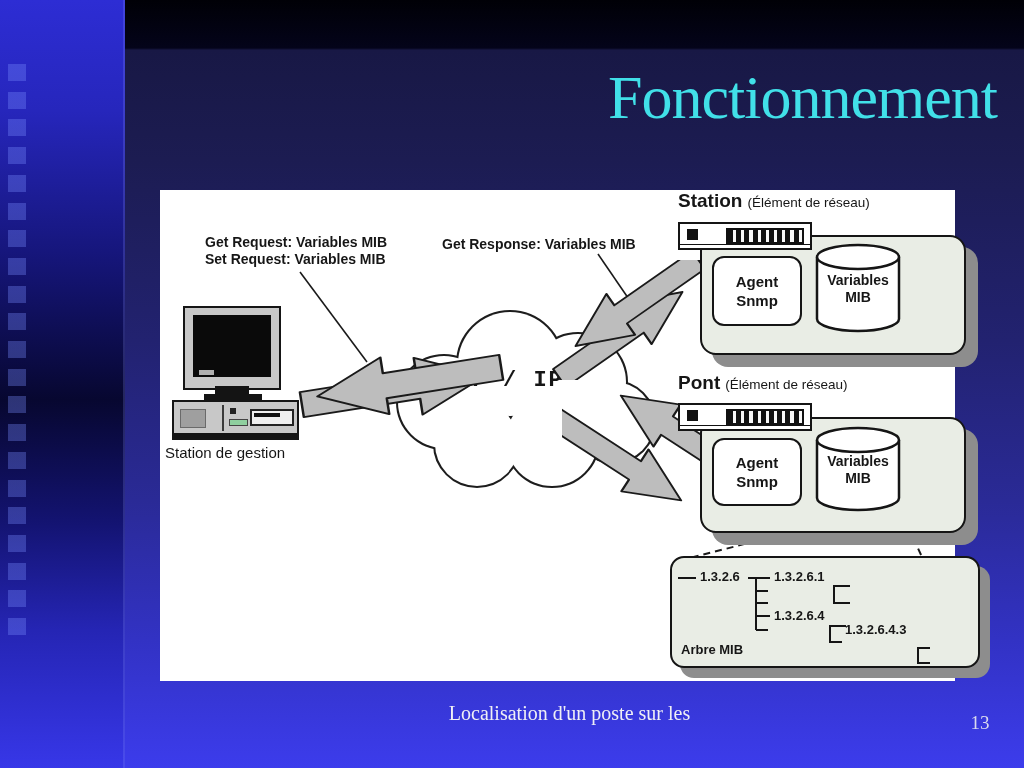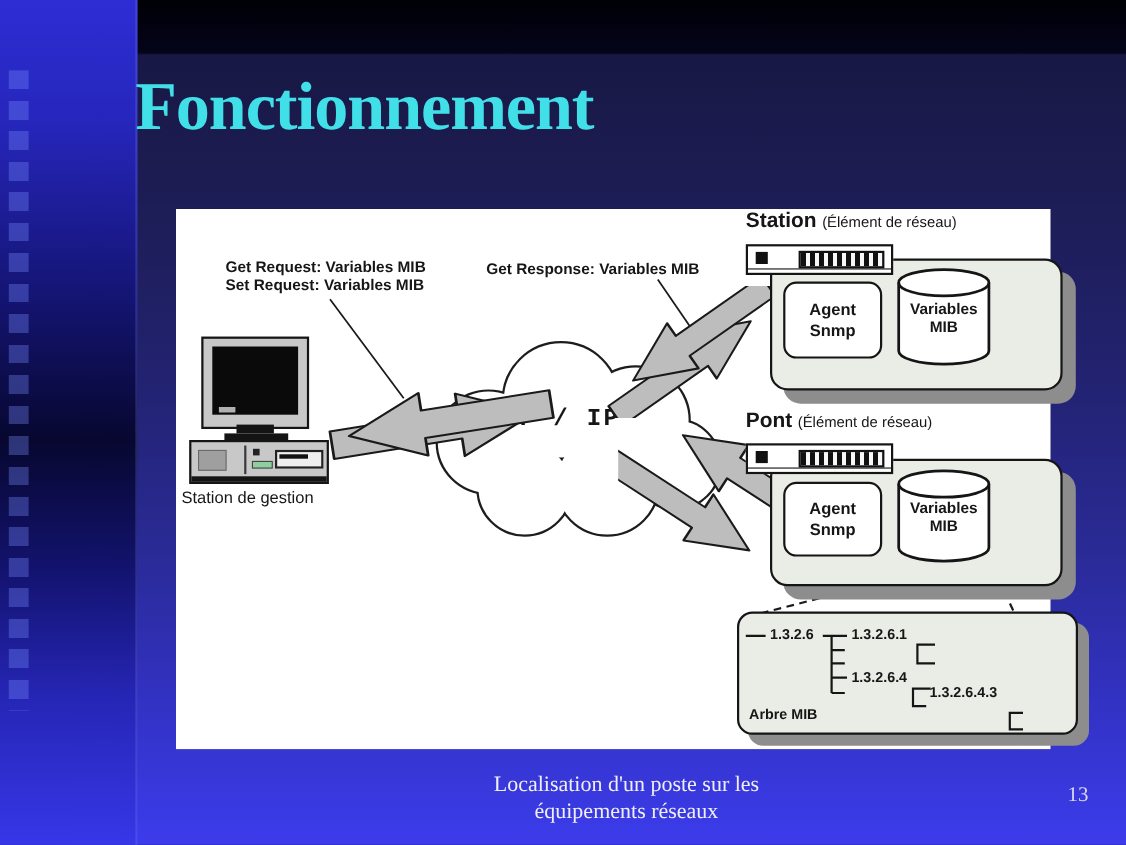--- a/index.html
+++ b/index.html
@@ -21,22 +21,22 @@
       #131370 520px,#2525b4 630px,#3737e8 768px);
     border-right:2px solid rgba(140,150,255,0.22);
   }
   .strip-squares{
     position:absolute;left:8px;top:64px;width:18px;height:582px;
     background:repeating-linear-gradient(180deg,
       rgba(120,140,255,0.34) 0px,rgba(120,140,255,0.34) 17px,
       rgba(0,0,0,0) 17px,rgba(0,0,0,0) 27.7px);
   }
   .title{
-    position:absolute;left:123px;right:0;top:62px;margin:0;
-    text-align:left;font-family:"Liberation Serif",serif;font-weight:bold;
+    position:absolute;left:123px;right:0;top:62px;margin:0;padding-right:27px;
+    text-align:right;font-family:"Liberation Serif",serif;font-weight:normal;
     font-size:62px;letter-spacing:-1px;color:#41e0e8;
   }
   .footer{
     position:absolute;left:123px;right:0;top:701px;padding-right:8px;
     text-align:center;font-family:"Liberation Serif",serif;
     font-size:20px;line-height:25px;color:#efeff5;
   }
   .page-num{
     position:absolute;left:955px;top:712px;width:50px;text-align:center;
     font-family:"Liberation Serif",serif;font-size:19px;color:#d9d9ee;
@@ -242,16 +242,15 @@
       <div class="abs mib-num" style="left:102px;top:11px;">1.3.2.6.1</div>
       <div class="abs mib-num" style="left:102px;top:50px;">1.3.2.6.4</div>
       <div class="abs mib-num" style="left:173px;top:52px;margin-top:12px;">1.3.2.6.4.3</div>
       <div class="abs mib-caption" style="left:9px;top:84px;">Arbre MIB</div>
     </div>
 
   </div>
 
   <div class="footer">
     <div>Localisation d'un poste sur les</div>
-    <div>équipements réseaux</div>
   </div>
   <div class="page-num">13</div>
 </div>
 
 </body></html>

